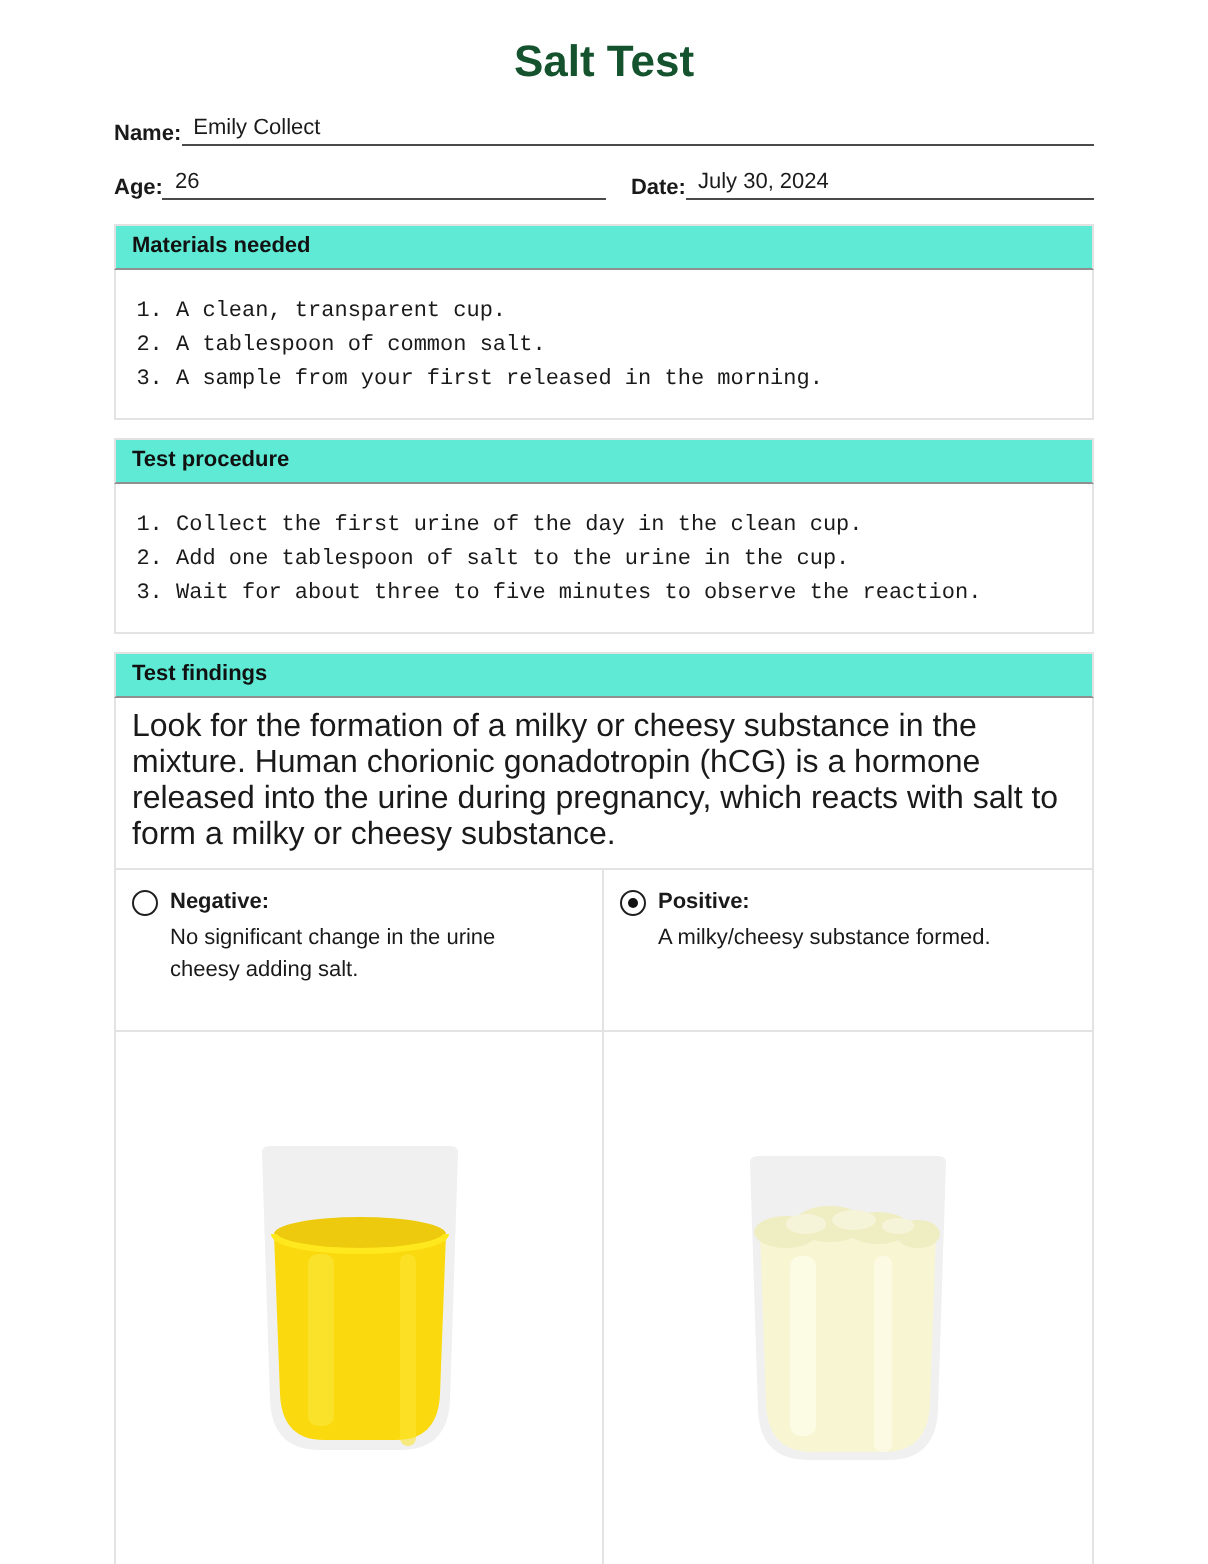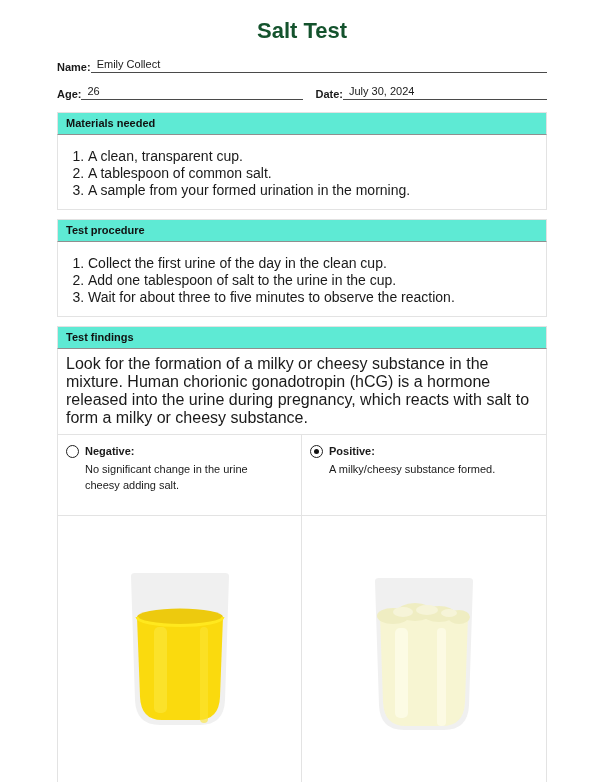--- a/index.html
+++ b/index.html
@@ -41,21 +41,22 @@
     border-bottom: 1px solid #8f8f8f;
     padding: 4px 8px 5px 8px;
     font-size: 11px;
     font-weight: bold;
     color: #111;
   }
   .section-body {
     border: 1px solid #e3e3e3;
     border-top: none;
     padding: 13px 8px 10px 8px;
-    font-size: 14px;
+    font-size: 11px;
+    font-family: Liberation Mono, monospace;
   }
   .section-body ol { margin-left: 22px; }
   .section-body li { line-height: 17px; }
 
   .findings-desc {
     border: 1px solid #e3e3e3;
     border-top: none;
     padding: 6px 8px 7px 8px;
     font-size: 16px;
     line-height: 18px;
@@ -122,21 +123,21 @@
     <span class="form-label date-label">Date:</span>
     <span class="form-value grow">July 30, 2024</span>
   </div>
 
   <div class="section">
     <div class="section-header">Materials needed</div>
     <div class="section-body">
       <ol>
         <li>A clean, transparent cup.</li>
         <li>A tablespoon of common salt.</li>
-        <li>A sample from your formed urination in the morning.</li>
+        <li>A sample from your first released in the morning.</li>
       </ol>
     </div>
   </div>
 
   <div class="section">
     <div class="section-header">Test procedure</div>
     <div class="section-body">
       <ol>
         <li>Collect the first urine of the day in the clean cup.</li>
         <li>Add one tablespoon of salt to the urine in the cup.</li>

